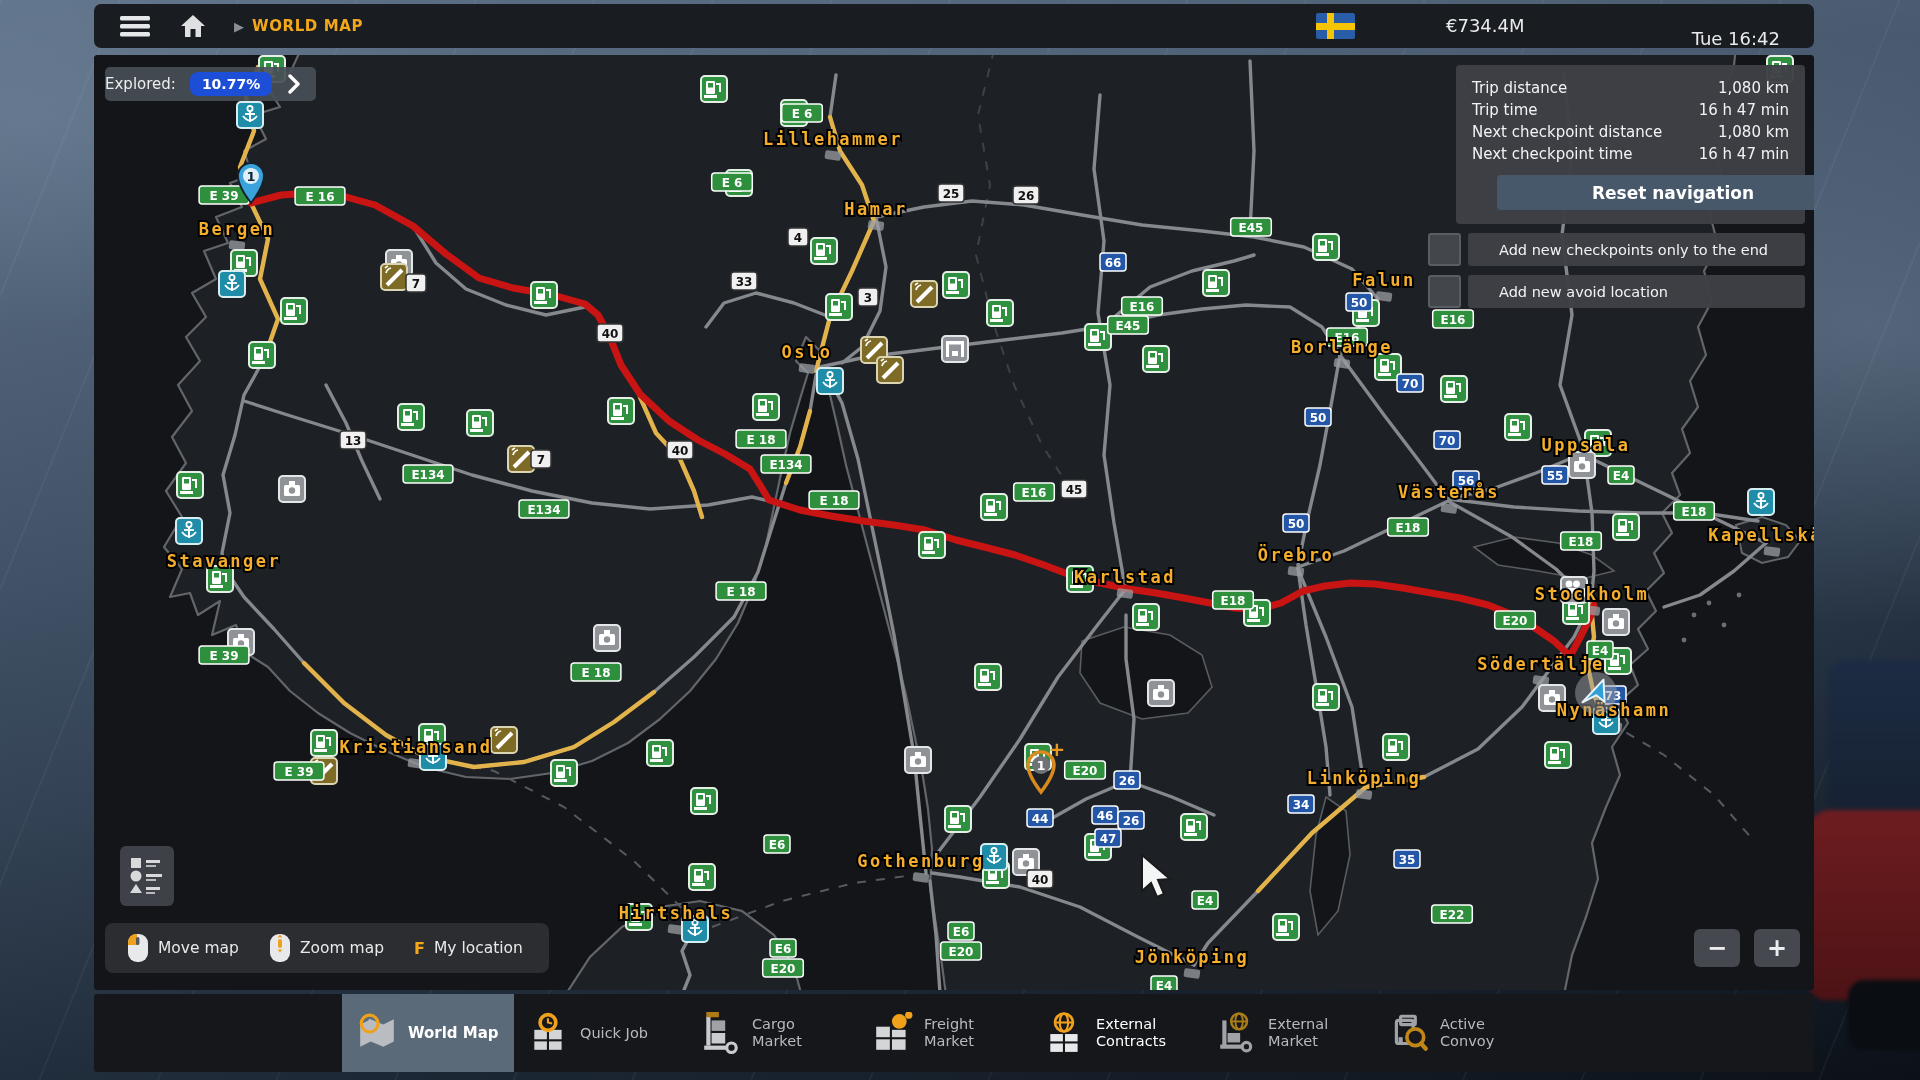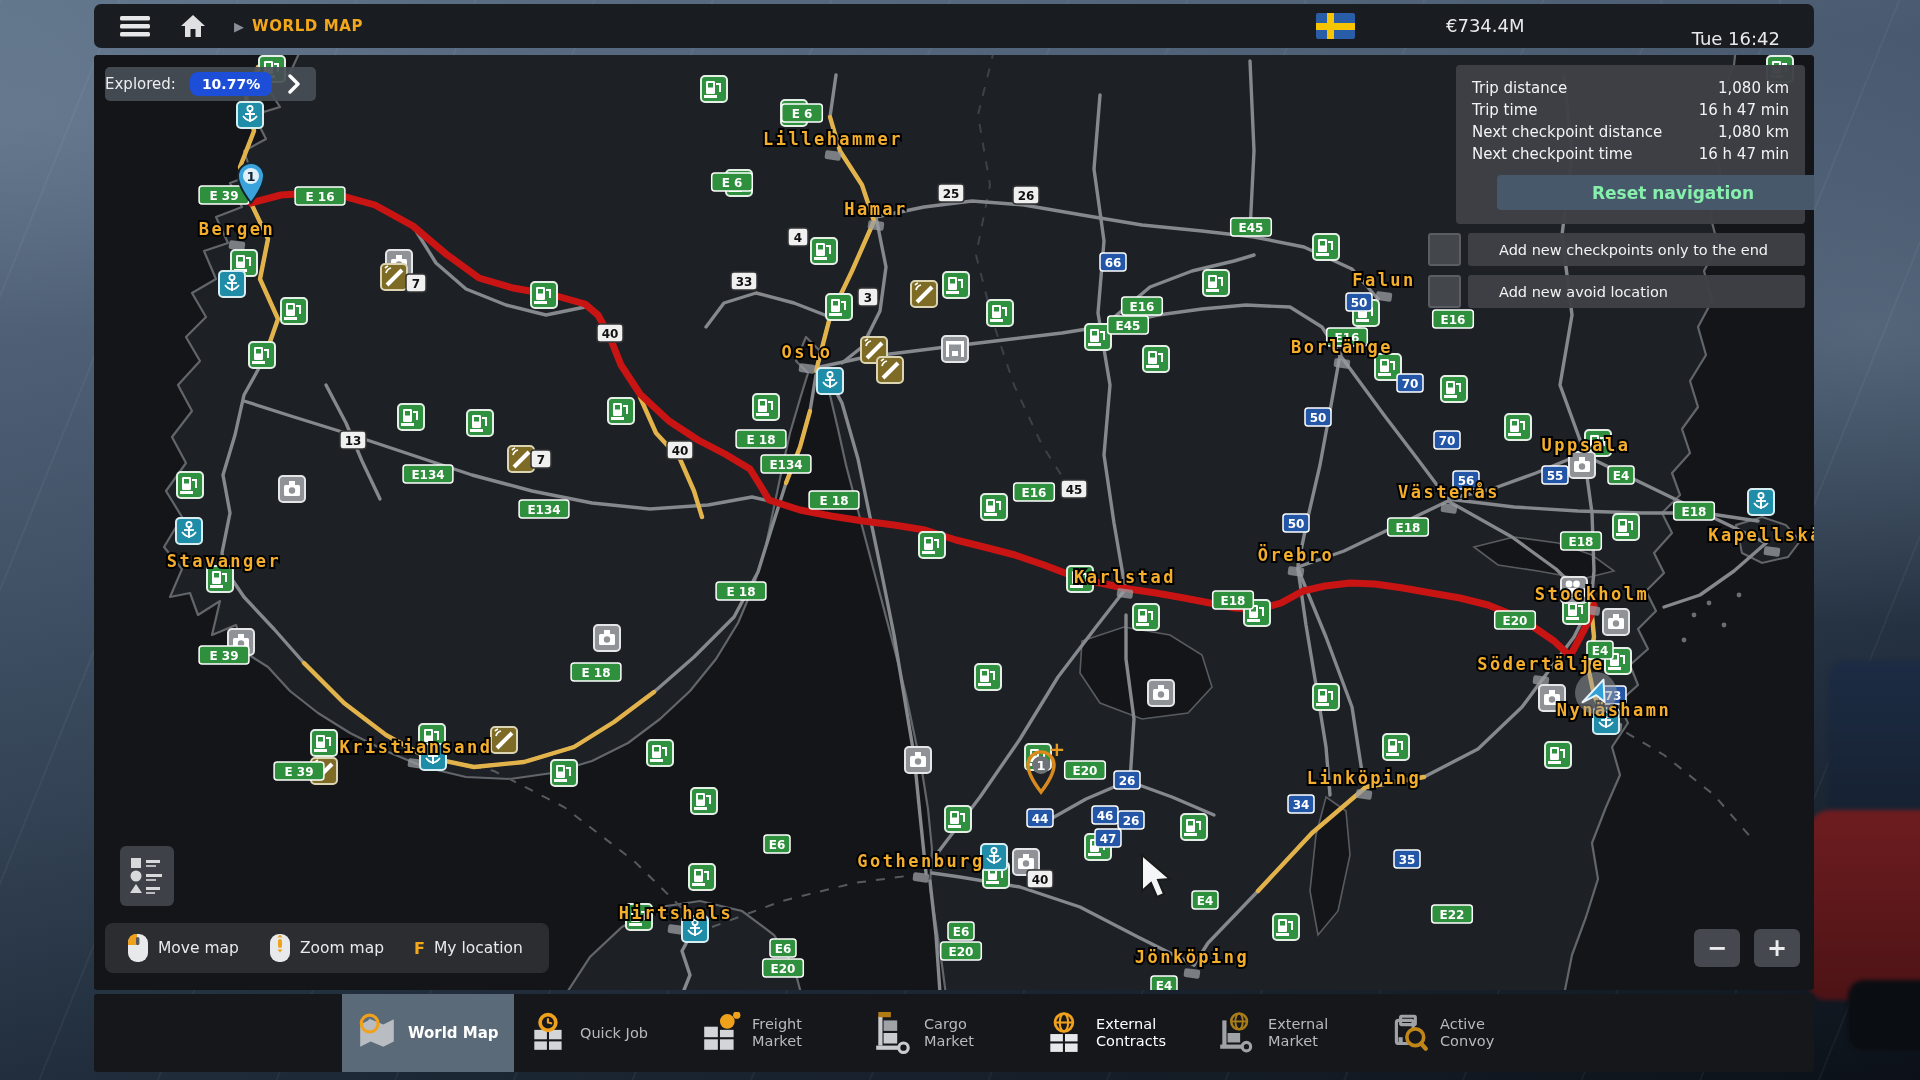--- a/index.html
+++ b/index.html
@@ -46,21 +46,21 @@
   .explored { position:absolute; left:11px; top:12px; height:34px; background:rgba(72,78,86,.92); border-radius:5px;
               display:flex; align-items:center; padding-left:0; }
   .explored .lbl { color:#eceef0; font-size:15px; }
   .explored .val { background:#1d4ed8; color:#fff; font-size:14px; font-weight:bold; padding:4px 12px; border-radius:8px; margin-left:14px; }
   .explored .chev { width:44px; height:34px; display:flex; align-items:center; justify-content:center; cursor:pointer; }
 
   
   .trip { position:absolute; left:1334px; top:10px; width:377px; }
   .trip-info { background:rgba(62,64,69,.97); border-radius:4px; padding:12px 16px 14px 16px;margin-left:28px; }
   .trip-row { display:flex; justify-content:space-between; font-size:15px; color:#f2f3f4; line-height:22px; }
-  .trip-reset { margin:10px 0 0 25px; width:352px; height:35px; background:#47586a; border-radius:4px; color:#86efac;
+  .trip-reset { margin:10px 0 0 25px; width:352px; height:35px; background:#47586a; border-radius:4px; color:#ffffff;
                 font-weight:bold; font-size:17px; display:flex; align-items:center; justify-content:center; cursor:pointer; }
   .trip-opt { display:flex; margin-top:9px; align-items:stretch; }
   .trip-check { width:33px; height:33px; background:#43464b; border:2px solid #5a5e64; border-radius:3px; margin-right:7px; cursor:pointer; flex:none; }
   .trip-optrow { flex:1; background:rgba(62,64,69,.97); border-radius:3px; color:#f2f3f4; font-size:14.5px;
                  display:flex; align-items:center; padding-left:31px; cursor:pointer; }
 
   
   .legend-btn { position:absolute; left:26px; top:791px; width:54px; height:60px; background:#3e4248; border-radius:6px;
                 display:flex; align-items:center; justify-content:center; cursor:pointer; }
 
@@ -1154,39 +1154,39 @@
           <rect x="20" y="17" width="12" height="9" fill="#d3d5d7"></rect>
           <rect x="6" y="28" width="12" height="8" fill="#d3d5d7"></rect>
           <rect x="20" y="28" width="12" height="8" fill="#d3d5d7"></rect>
           <circle cx="19" cy="10" r="7.5" fill="#16181c" stroke="#f0a11c" stroke-width="3.5"></circle>
           <path d="M19 6 L19 10 L23 11" stroke="#f0a11c" stroke-width="2" fill="none"></path>
         </svg>
     <span class="tlabel">Quick Job</span>
       </div>
       <div class="tab">
         <svg class="ticon" viewBox="0 0 40 40">
+          <rect x="6" y="4" width="4" height="28" fill="#c9cbce"></rect>
+          <rect x="11" y="8" width="13" height="10" fill="#9fa2a6"></rect>
+          <rect x="11" y="20" width="13" height="10" fill="#c9cbce"></rect>
+          <rect x="4" y="32" width="22" height="4" fill="#c9cbce"></rect>
+          <circle cx="30" cy="34" r="4.5" fill="none" stroke="#c9cbce" stroke-width="3"></circle>
+          <rect x="6" y="0" width="12" height="5" fill="#b07a14"></rect>
+        </svg>
+    <span class="tlabel">Cargo Market</span>
+      </div>
+      <div class="tab">
+        <svg class="ticon" viewBox="0 0 40 40">
           <rect x="4" y="14" width="13" height="10" fill="#d3d5d7"></rect>
           <rect x="19" y="17" width="13" height="7" fill="#d3d5d7"></rect>
           <rect x="4" y="26" width="13" height="10" fill="#d3d5d7"></rect>
           <rect x="19" y="26" width="13" height="10" fill="#d3d5d7"></rect>
           <circle cx="26" cy="9" r="7" fill="#f0a11c"></circle>
           <circle cx="35" cy="3" r="3.5" fill="#f0a11c"></circle>
         </svg>
     <span class="tlabel">Freight Market</span>
-      </div>
-      <div class="tab">
-        <svg class="ticon" viewBox="0 0 40 40">
-          <rect x="6" y="4" width="4" height="28" fill="#c9cbce"></rect>
-          <rect x="11" y="8" width="13" height="10" fill="#9fa2a6"></rect>
-          <rect x="11" y="20" width="13" height="10" fill="#c9cbce"></rect>
-          <rect x="4" y="32" width="22" height="4" fill="#c9cbce"></rect>
-          <circle cx="30" cy="34" r="4.5" fill="none" stroke="#c9cbce" stroke-width="3"></circle>
-          <rect x="6" y="0" width="12" height="5" fill="#b07a14"></rect>
-        </svg>
-    <span class="tlabel">Cargo Market</span>
       </div>
       <div class="tab hl">
         <svg class="ticon" viewBox="0 0 40 40">
           <circle cx="19" cy="10" r="8.5" fill="none" stroke="#f0a11c" stroke-width="2.6"></circle>
           <ellipse cx="19" cy="10" rx="4" ry="8.5" fill="none" stroke="#f0a11c" stroke-width="2"></ellipse>
           <line x1="10.5" y1="10" x2="27.5" y2="10" stroke="#f0a11c" stroke-width="2"></line>
           <rect x="6" y="21" width="12" height="7" fill="#e6e8ea"></rect>
           <rect x="20" y="21" width="12" height="7" fill="#e6e8ea"></rect>
           <rect x="6" y="30" width="12" height="8" fill="#e6e8ea"></rect>
           <rect x="20" y="30" width="12" height="8" fill="#e6e8ea"></rect>

